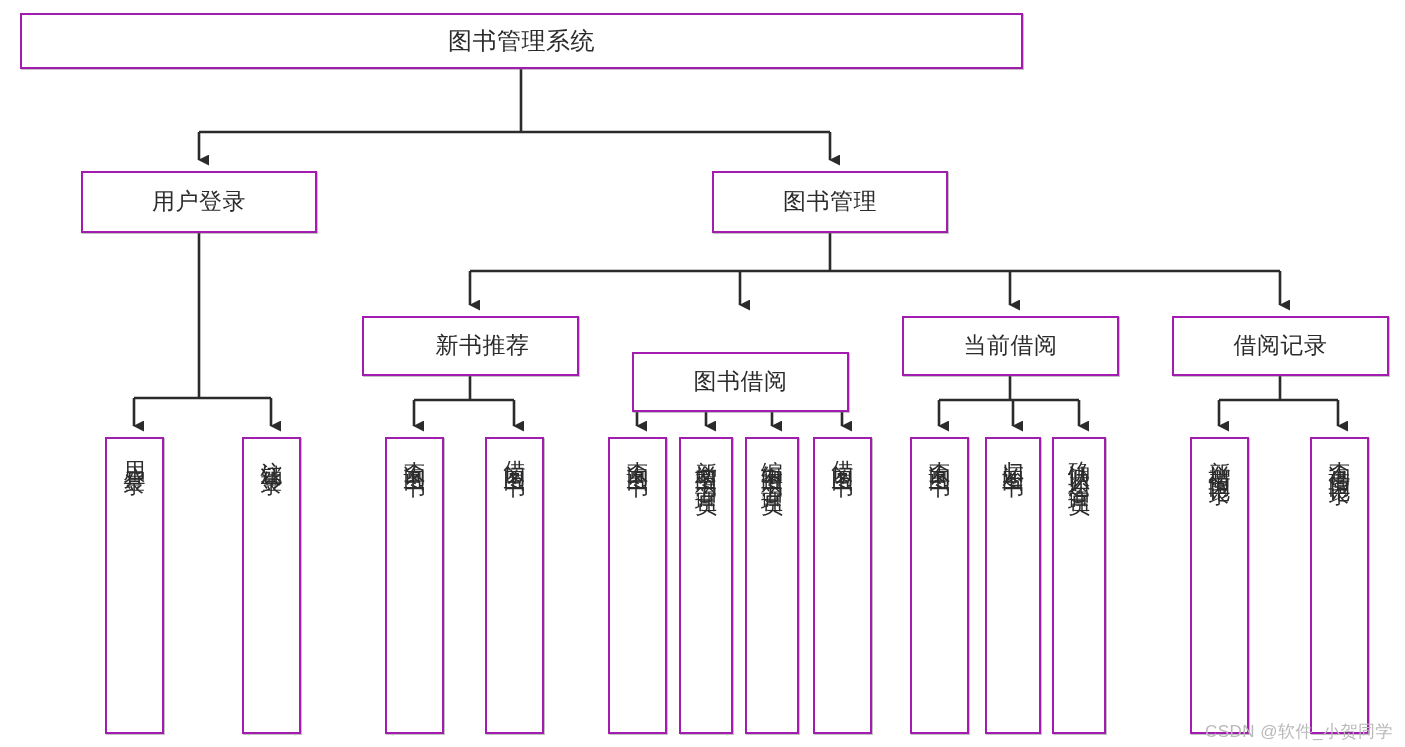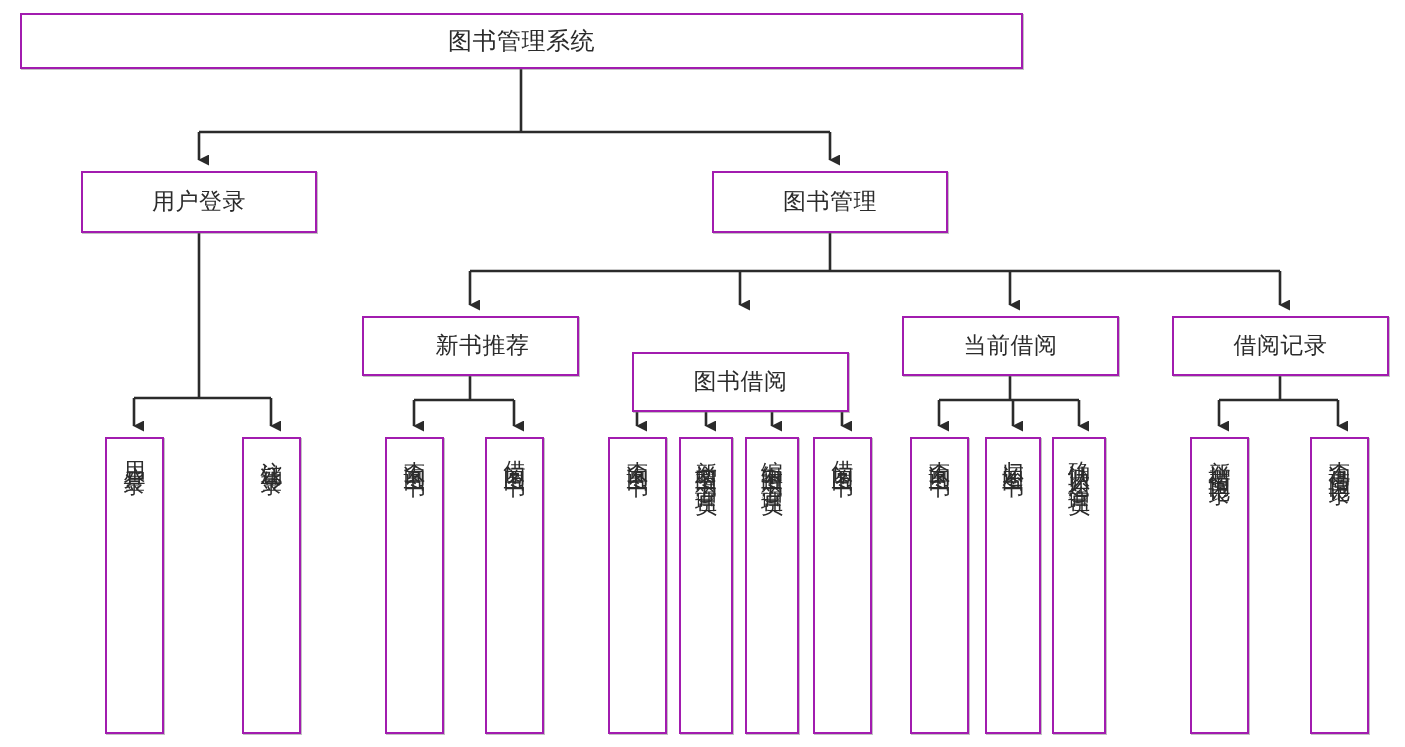--- a/index.html
+++ b/index.html
@@ -188,14 +188,15 @@
     <span class="label">确认归还（管理员）</span>
   </div>
 
   <div class="node vert" style="left:1190px; top:437px; width:59px; height:297px;">
     <span class="label">新增借阅记录</span>
   </div>
   <div class="node vert" style="left:1310px; top:437px; width:59px; height:297px;">
     <span class="label">查询借阅记录</span>
   </div>
 
+  <div class="watermark">CSDN @软件_小贺同学</div>
 
 </div>
 
 </body></html>

